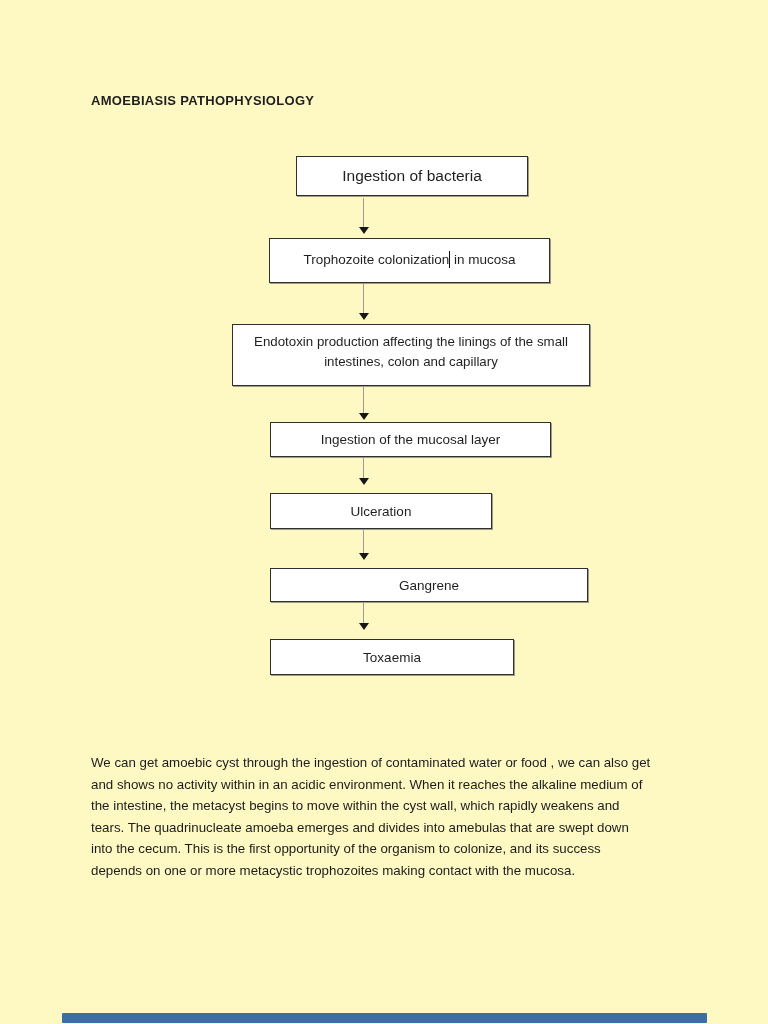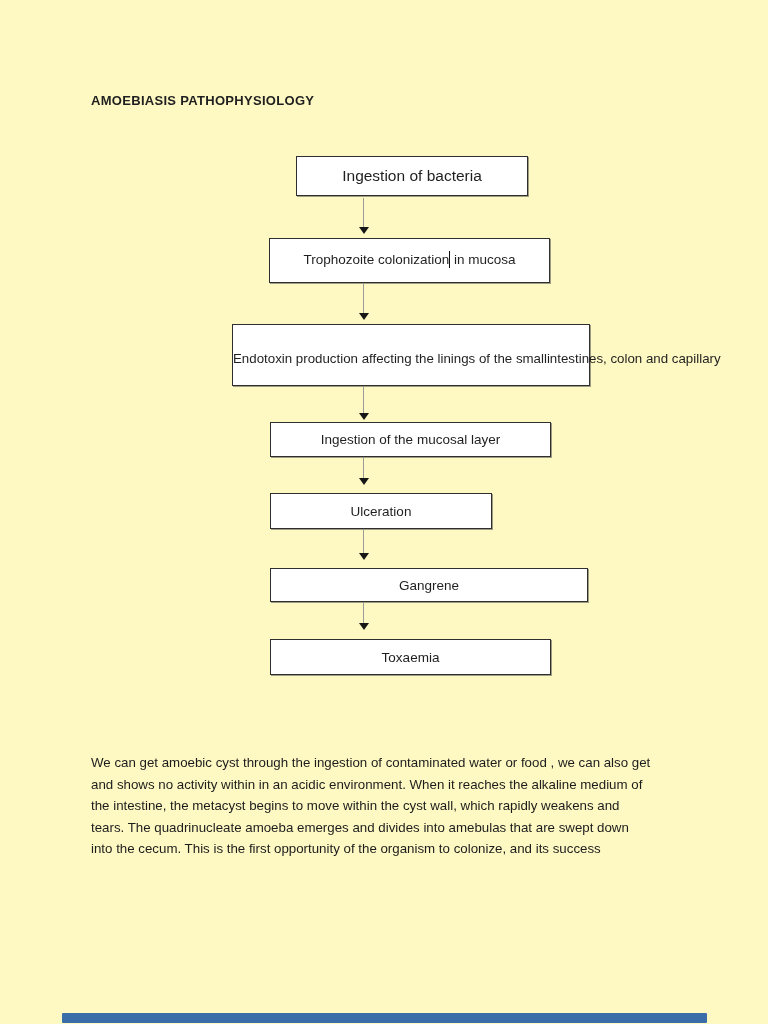--- a/index.html
+++ b/index.html
@@ -36,26 +36,26 @@
     align-items: center;
     justify-content: center;
     text-align: center;
     font-size: 13.5px;
     color: #1f1f1f;
     margin-left: 43px;
   }
   .n1 { left: 253px; top: 156px; width: 232px; height: 40px; font-size: 15.5px; }
   .n2 { left: 226px; top: 238px; width: 281px; height: 45px; }
   .n3 { left: 189px; top: 324px; width: 358px; height: 62px;
-        flex-direction: row; justify-content: flex-start;
+        flex-direction: column; justify-content: flex-start;
         padding-top: 7px; line-height: 20px; font-size: 13.3px; }
   .n4 { left: 227px; top: 422px; width: 281px; height: 35px; }
   .n5 { left: 227px; top: 493px; width: 222px; height: 36px; }
   .n6 { left: 227px; top: 568px; width: 318px; height: 34px; }
-  .n7 { left: 227px; top: 639px; width: 281px; height: 36px; }
+  .n7 { left: 227px; top: 639px; width: 244px; height: 36px; }
   .n3 .boxline { white-space: pre; }
   
   .caret {
     display: inline-block;
     width: 1px; height: 17px;
     background: #111111;
     vertical-align: middle;
     transform: translateY(-1px);
   }
   
@@ -161,17 +161,18 @@
   <div class="node n7">
     <span>Toxaemia</span>
   </div>
 
   <div class="para">
     <div class="para-line">We can get amoebic cyst through the ingestion of contaminated water or food , we can also get</div>
     <div class="para-line">and shows no activity within in an acidic environment. When it reaches the alkaline medium of</div>
     <div class="para-line">the intestine, the metacyst begins to move within the cyst wall, which rapidly weakens and</div>
     <div class="para-line">tears. The quadrinucleate amoeba emerges and divides into amebulas that are swept down</div>
     <div class="para-line">into the cecum. This is the first opportunity of the organism to colonize, and its success</div>
+    <div class="para-line">depends on one or more metacystic trophozoites making contact with the mucosa.</div>
   </div>
 
   <div class="hscrollbar"></div>
 
 </div>
 
 </body></html>

